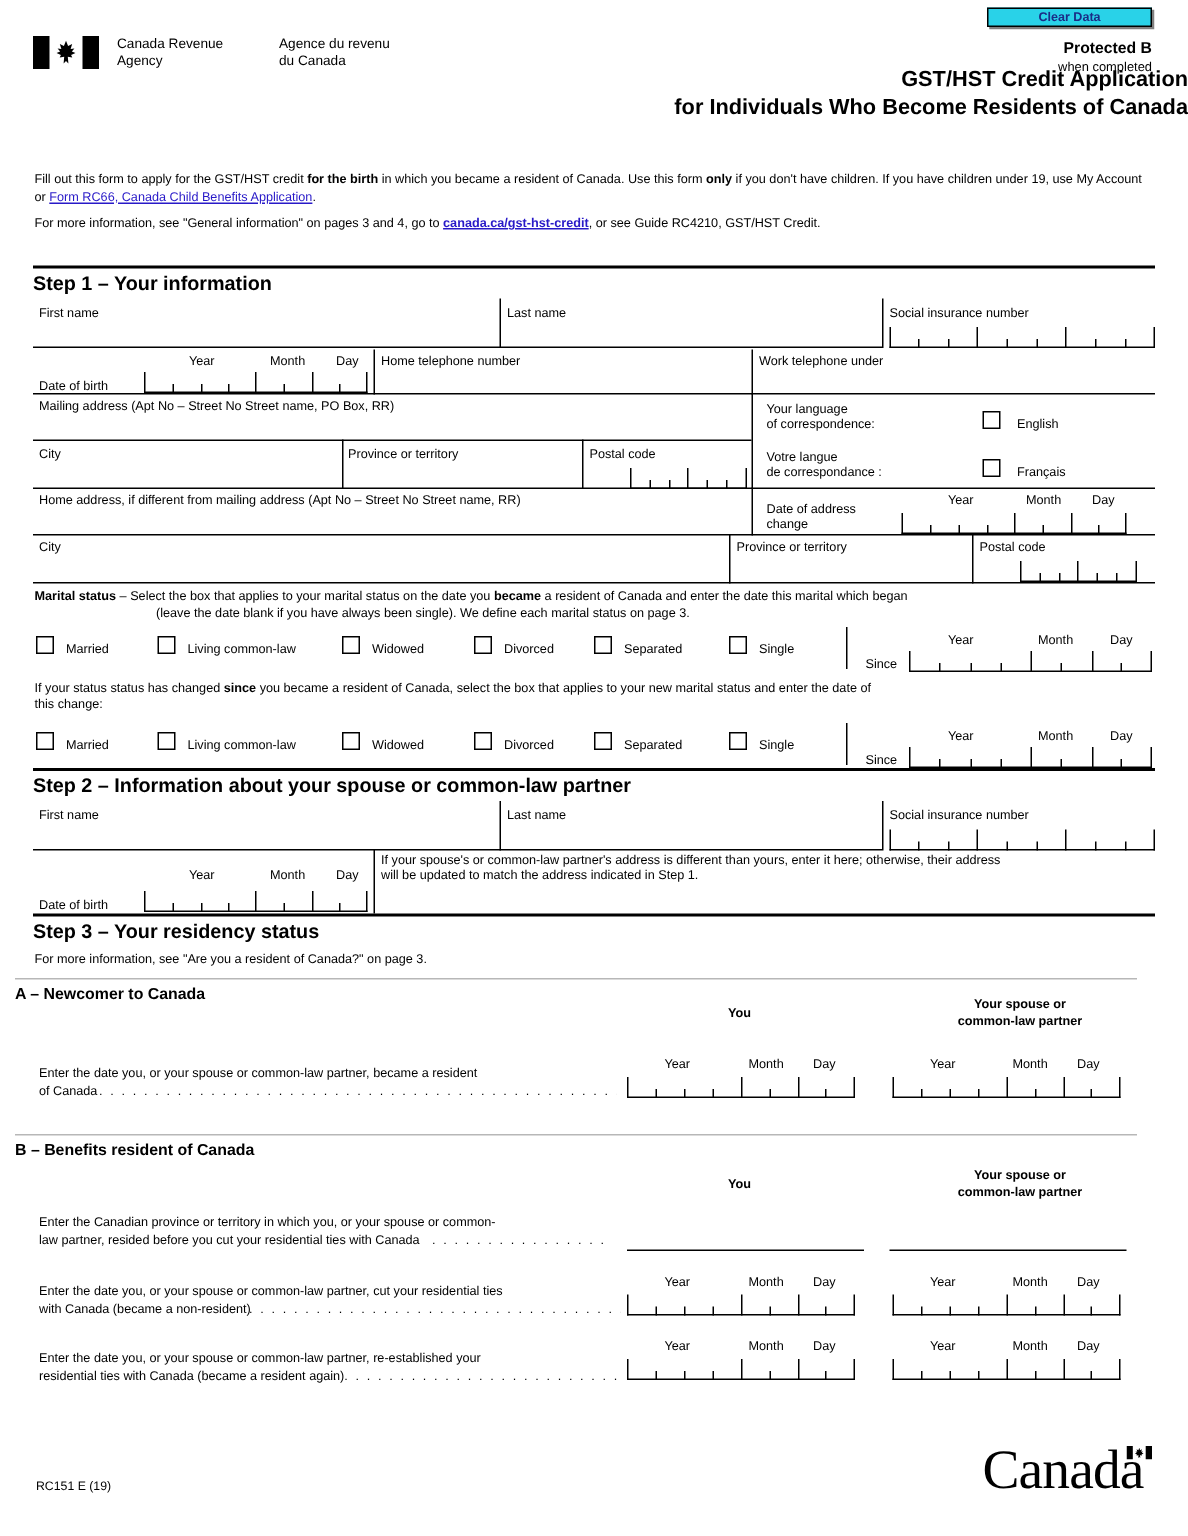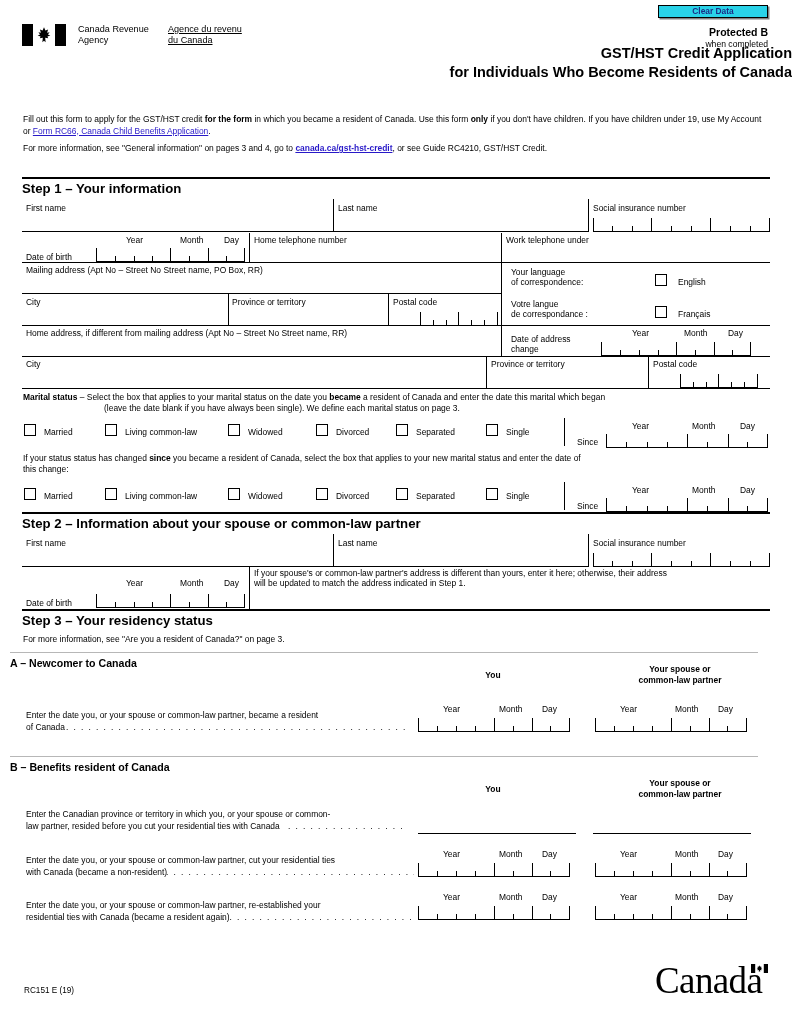--- a/index.html
+++ b/index.html
@@ -28,21 +28,21 @@
   .protected {
     position: absolute; left: 610px; top: 26px; width: 158px;
     text-align: right;
   }
   .protected .p1 { font: bold 10.5px "Liberation Sans", sans-serif; }
   .protected .p2 { font: 8.6px "Liberation Sans", sans-serif; margin-top: 1px; }
 
   .cra-block { position: absolute; left: 22px; top: 24px; display: flex; align-items: flex-start; }
   .flag-logo { width: 44px; height: 22px; flex: 0 0 auto; position: relative; }
   .cra-en { position: absolute; left: 78px; top: 24px; font: 9.1px/11.4px "Liberation Sans", sans-serif; white-space: pre-line; }
-  .cra-fr { position: absolute; left: 168px; top: 24px; font: 9.1px/11.4px "Liberation Sans", sans-serif; white-space: pre-line; text-decoration: underline; }
+  .cra-fr { position: absolute; left: 186px; top: 24px; font: 9.1px/11.4px "Liberation Sans", sans-serif; white-space: pre-line; }
 
   .form-title {
     position: absolute; left: 0; top: 44px; width: 792px; text-align: right;
     font: bold 14.5px/19px "Liberation Sans", sans-serif;
   }
 
   .intro { position: absolute; left: 23px; top: 114px; width: 748px;
            font: 8.45px/11.5px "Liberation Sans", sans-serif; }
   .intro p { margin: 0 0 6px 0; }
   .intro b { font-weight: bold; }
@@ -120,21 +120,21 @@
 Agency</div>
   <div class="cra-fr">Agence du revenu
 du Canada</div>
 
   <div class="form-title">
     <div>GST/HST Credit Application</div>
     <div>for Individuals Who Become Residents of Canada</div>
   </div>
 
   <div class="intro">
-    <p><span>Fill out this form to apply for the GST/HST credit </span><b>for the form</b><span> in which you became a resident of Canada. Use this form </span><b>only</b><span> if you don't have children. If you have children under 19, use My Account or </span><a class="lnk" href="#">Form RC66, Canada Child Benefits Application</a><span>.</span></p>
+    <p><span>Fill out this form to apply for the GST/HST credit </span><b>for the birth</b><span> in which you became a resident of Canada. Use this form </span><b>only</b><span> if you don't have children. If you have children under 19, use My Account or </span><a class="lnk" href="#">Form RC66, Canada Child Benefits Application</a><span>.</span></p>
     <p><span>For more information, see "General information" on pages 3 and 4, go to </span><a class="lnk bold" href="#">canada.ca/gst-hst-credit</a><span>, or see Guide RC4210, GST/HST Credit.</span></p>
   </div>
 
   <div class="step-head" style="top:177px">Step 1 – Your information</div>
 
   <div class="lbl" style="left:26px; top:203px">First name</div>
   <div class="lbl" style="left:338px; top:203px">Last name</div>
   <div class="lbl" style="left:593px; top:203px">Social insurance number</div>
   <div class="vl dark" style="left:333px; top:199px; height:33px"></div>
   <div class="vl dark" style="left:588px; top:199px; height:33px"></div>

